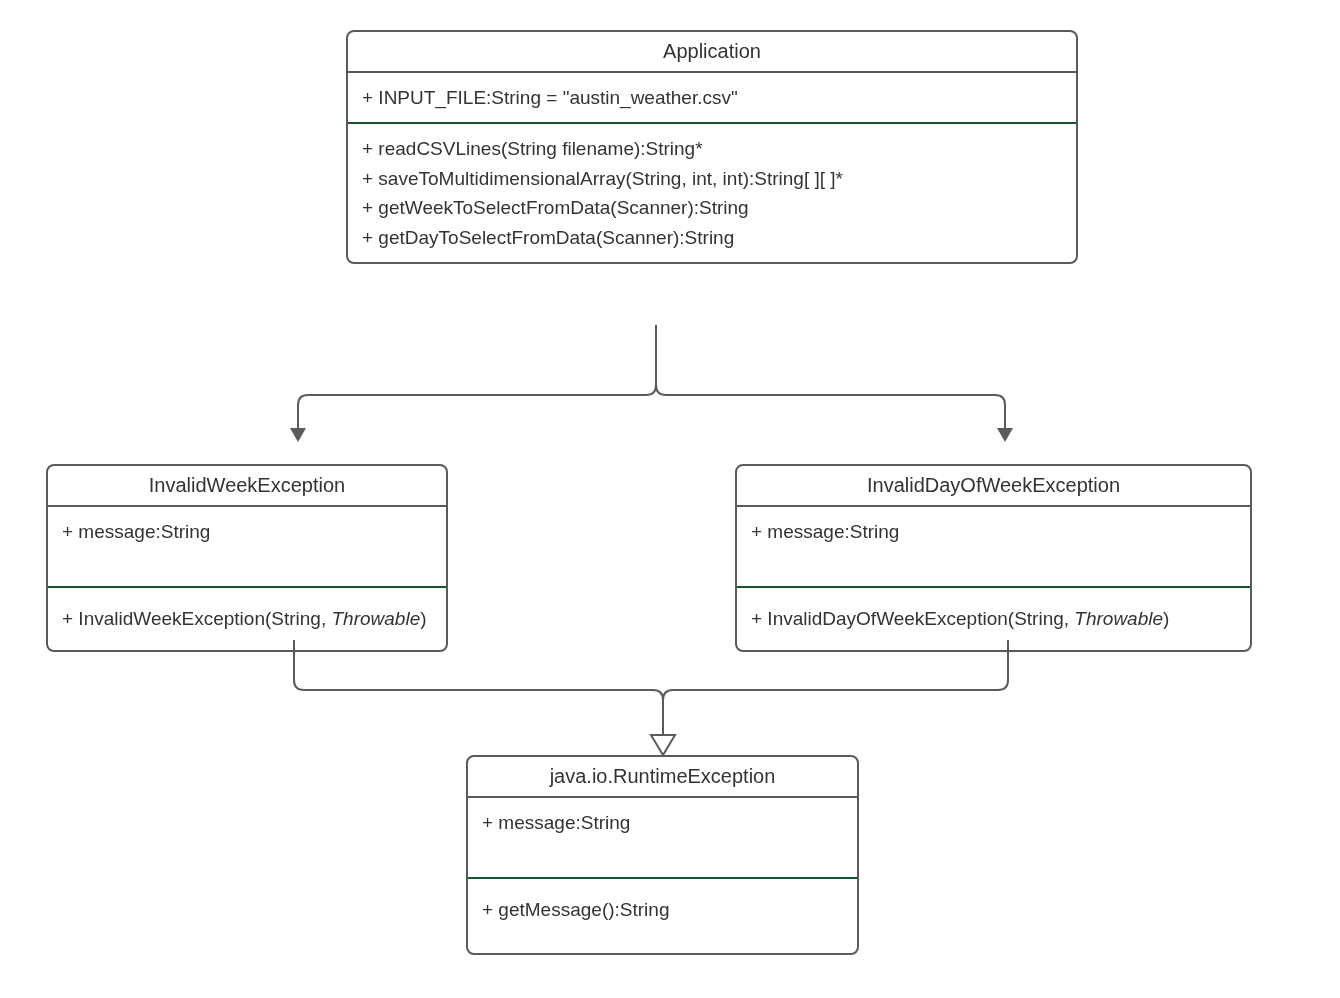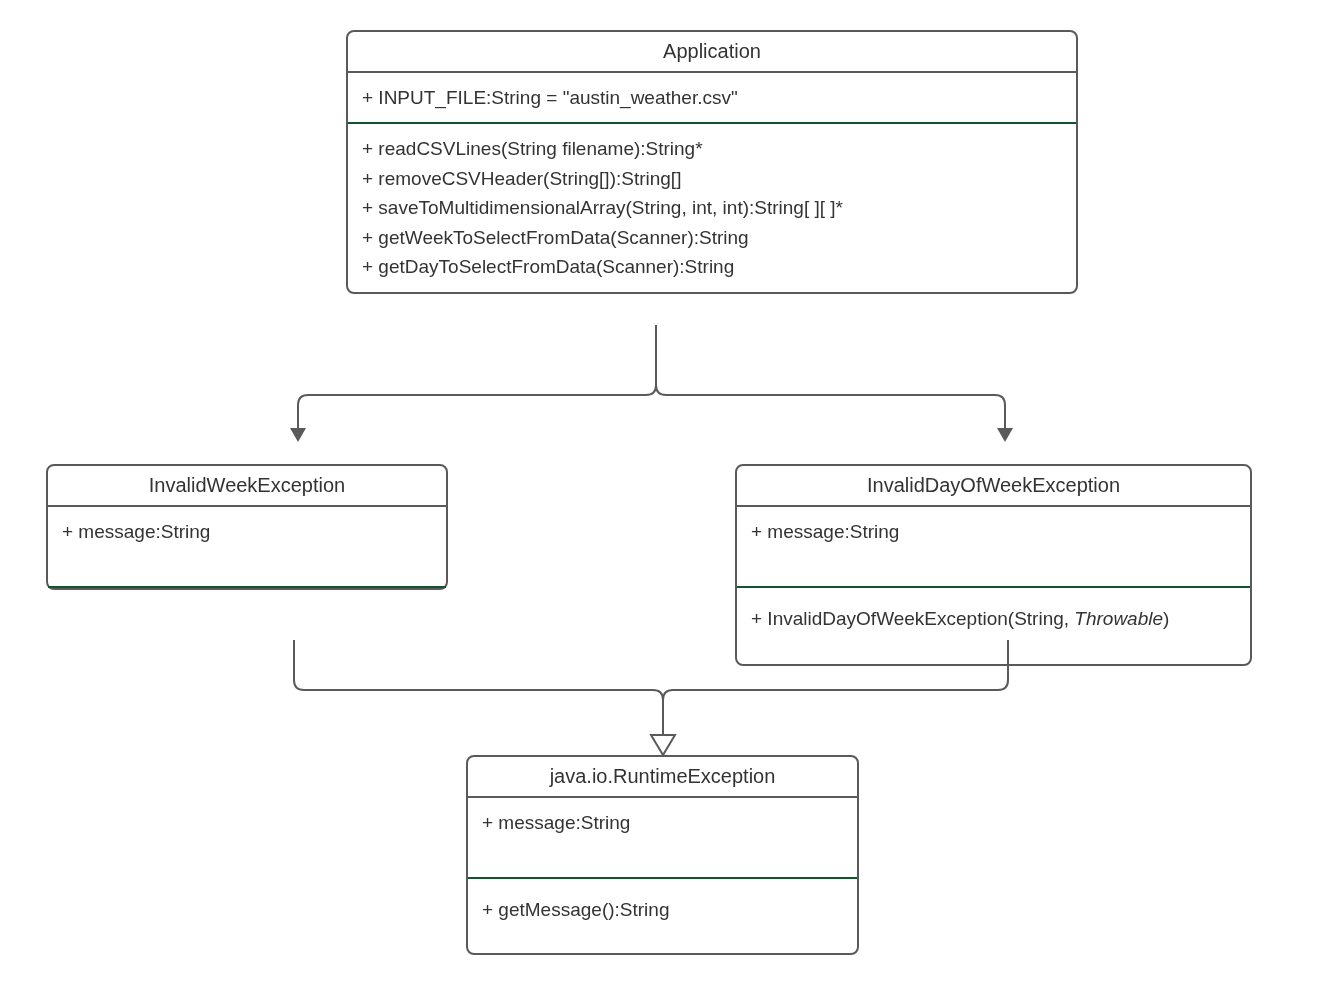--- a/index.html
+++ b/index.html
@@ -50,40 +50,42 @@
 </head>
 <body>
 
 <div class="uml-class" style="left:346px; top:30px; width:732px;">
   <div class="uml-title">Application</div>
   <div class="uml-section">
     <div>+ INPUT_FILE:String = "austin_weather.csv"</div>
   </div>
   <div class="uml-section last">
     <div>+ readCSVLines(String filename):String*</div>
-    <div>+ removeCSVHeader(String[]):String[]</div>
     <div>+ saveToMultidimensionalArray(String, int, int):String[ ][ ]*</div>
     <div>+ getWeekToSelectFromData(Scanner):String</div>
     <div>+ getDayToSelectFromData(Scanner):String</div>
   </div>
 </div>
 
 <div class="uml-class" style="left:46px; top:464px; width:402px;">
   <div class="uml-title">InvalidWeekException</div>
   <div class="uml-section" style="padding-bottom:40px;">
     <div>+ message:String</div>
   </div>
+  <div class="uml-section last" style="padding-top:16px; padding-bottom:16px;">
+    <span>+ InvalidWeekException(String, </span><span class="italic">Throwable</span><span>)</span>
+  </div>
 </div>
 
 <div class="uml-class" style="left:735px; top:464px; width:517px;">
   <div class="uml-title">InvalidDayOfWeekException</div>
   <div class="uml-section" style="padding-bottom:40px;">
     <div>+ message:String</div>
   </div>
-  <div class="uml-section last" style="padding-top:16px; padding-bottom:30px;">
+  <div class="uml-section last" style="padding-top:16px; padding-bottom:16px;">
     <span>+ InvalidDayOfWeekException(String, </span><span class="italic">Throwable</span><span>)</span>
   </div>
 </div>
 
 <div class="uml-class" style="left:466px; top:755px; width:393px;">
   <div class="uml-title">java.io.RuntimeException</div>
   <div class="uml-section" style="padding-bottom:40px;">
     <div>+ message:String</div>
   </div>
   <div class="uml-section last" style="padding-top:16px; padding-bottom:28px;">

